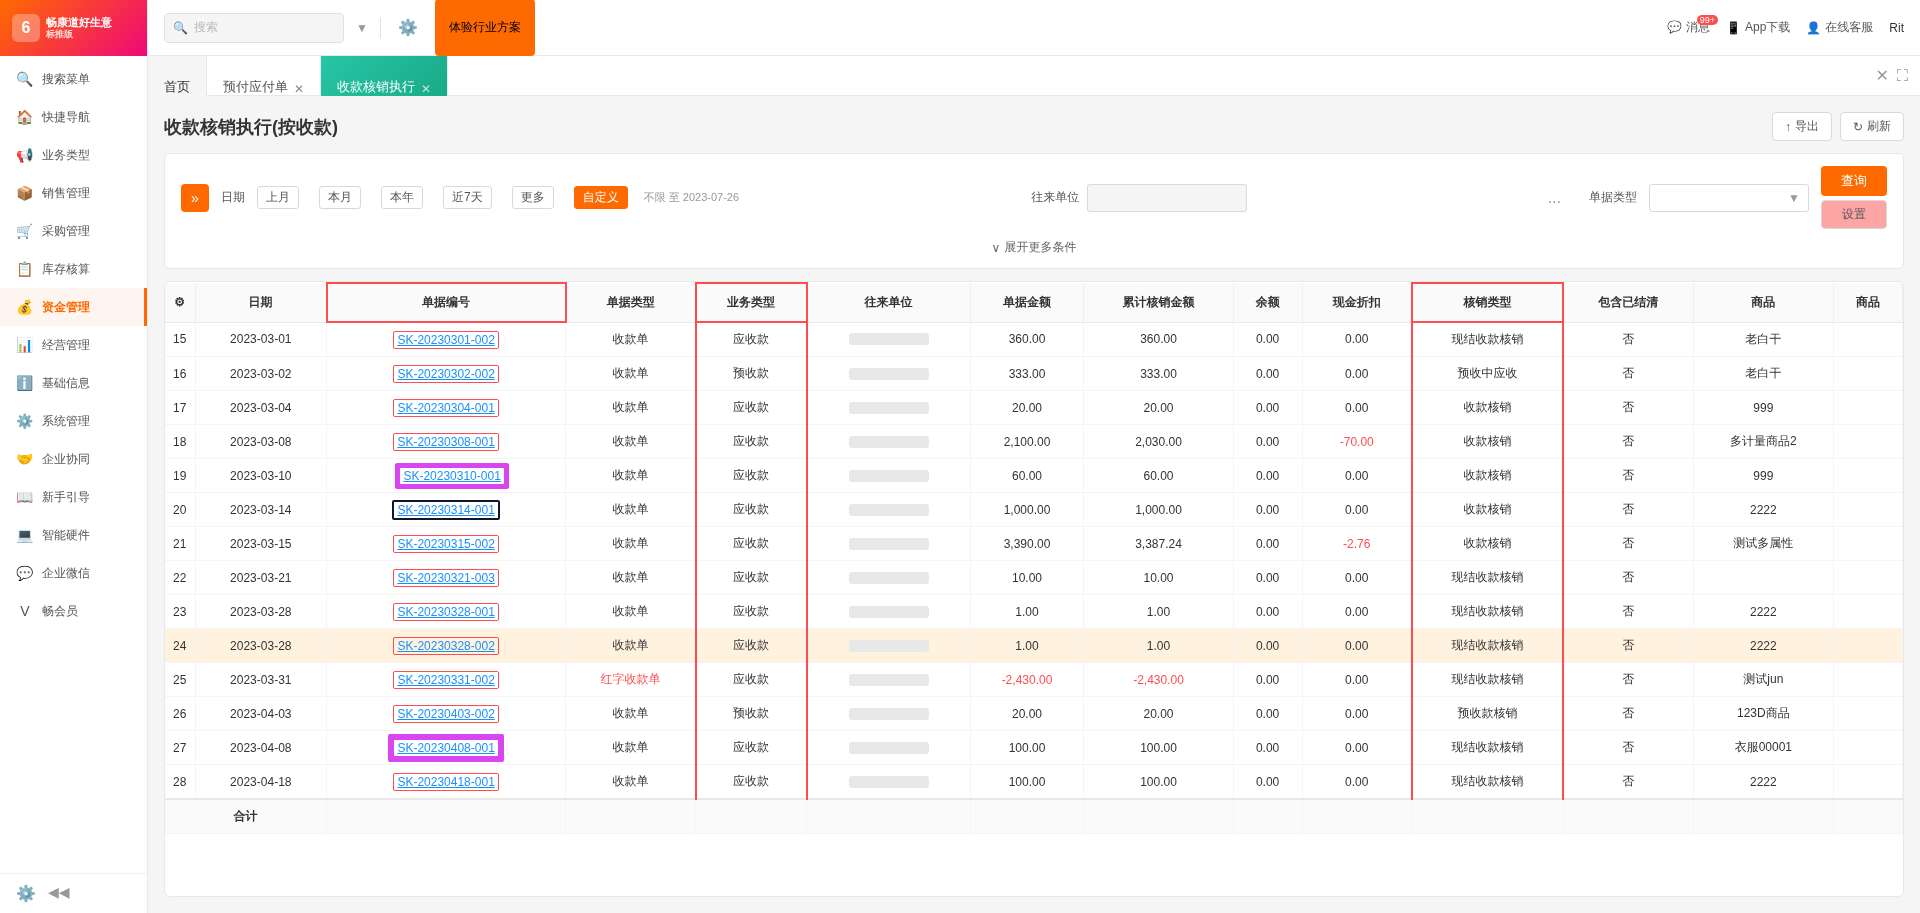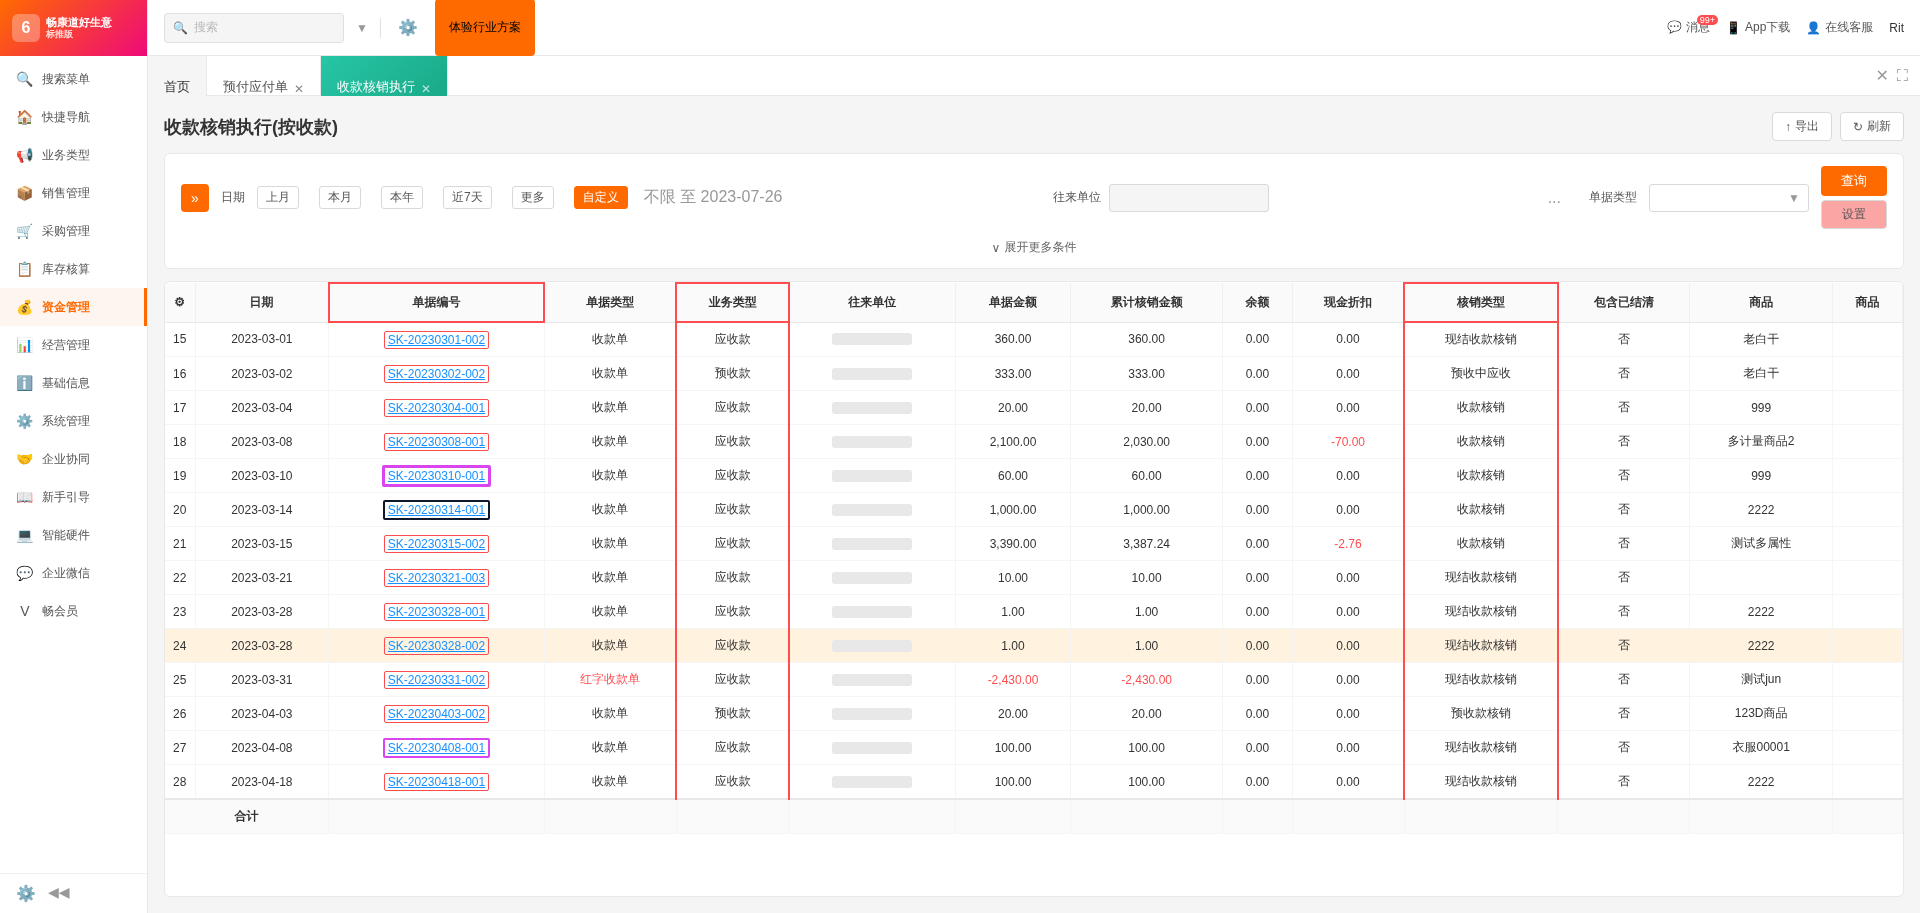--- a/index.html
+++ b/index.html
@@ -228,21 +228,21 @@
         <span class="filter-label">日期</span>
         <div class="filter-date-btns">
           <button class="filter-date-btn">上月</button>
           <button class="filter-date-btn">本月</button>
           <button class="filter-date-btn">本年</button>
           <button class="filter-date-btn">近7天</button>
           <button class="filter-date-btn">更多</button>
           <button class="filter-date-btn custom">自定义</button>
         </div>
         <div style="display:flex;flex-direction:column;margin-left:4px;">
-          <span style="color:#999;font-size:16px;">不限 至 2023-07-26</span>
+          <span style="color:#999;font-size:11px;">不限 至 2023-07-26</span>
         </div>
 
         <div style="flex:1;display:flex;align-items:center;justify-content:center;">
           <span class="filter-label">往来单位</span>
           <div style="width:160px;height:28px;border:1px solid #d9d9d9;border-radius:3px;background:#f5f5f5;margin-left:8px;"></div>
         </div>
 
         <span class="filter-dots">...</span>
 
         <div style="display:flex;align-items:center;gap:8px;margin-left:8px;">
@@ -356,21 +356,21 @@
               <td>0.00</td>
               <td class="neg">-70.00</td>
               <td style="border-left: 2px solid rgb(255, 77, 79); border-right: 2px solid rgb(255, 77, 79);">收款核销</td>
               <td>否</td>
               <td>多计量商品2</td>
               <td></td>
             </tr>
             <tr>
               <td>19</td>
               <td>2023-03-10</td>
-              <td><span class="link" style="border:3px solid #d946ef;padding:1px 3px;border-radius:2px;">SK-20230310-001</span></td>
+              <td><span class="link" style="border:5px solid #d946ef;padding:1px 3px;border-radius:2px;margin-left:12px;">SK-20230310-001</span></td>
               <td>收款单</td>
               <td style="border-left: 2px solid rgb(255, 77, 79); border-right: 2px solid rgb(255, 77, 79);">应收款</td>
               <td>
                 <div style="width:80px;height:12px;background:#e8e8e8;border-radius:3px;margin:auto;"></div>
               </td>
               <td>60.00</td>
               <td>60.00</td>
               <td>0.00</td>
               <td>0.00</td>
               <td style="border-left: 2px solid rgb(255, 77, 79); border-right: 2px solid rgb(255, 77, 79);">收款核销</td>
@@ -500,21 +500,21 @@
               <td>0.00</td>
               <td>0.00</td>
               <td style="border-left: 2px solid rgb(255, 77, 79); border-right: 2px solid rgb(255, 77, 79);">预收款核销</td>
               <td>否</td>
               <td>123D商品</td>
               <td></td>
             </tr>
             <tr>
               <td>27</td>
               <td>2023-04-08</td>
-              <td><span class="link" style="border:2px solid #d946ef;padding:1px 3px;border-radius:2px;">SK-20230408-001</span></td>
+              <td><span class="link" style="border:6px solid #d946ef;padding:1px 3px;border-radius:2px;">SK-20230408-001</span></td>
               <td>收款单</td>
               <td style="border-left: 2px solid rgb(255, 77, 79); border-right: 2px solid rgb(255, 77, 79);">应收款</td>
               <td>
                 <div style="width:80px;height:12px;background:#e8e8e8;border-radius:3px;margin:auto;"></div>
               </td>
               <td>100.00</td>
               <td>100.00</td>
               <td>0.00</td>
               <td>0.00</td>
               <td style="border-left: 2px solid rgb(255, 77, 79); border-right: 2px solid rgb(255, 77, 79);">现结收款核销</td>

